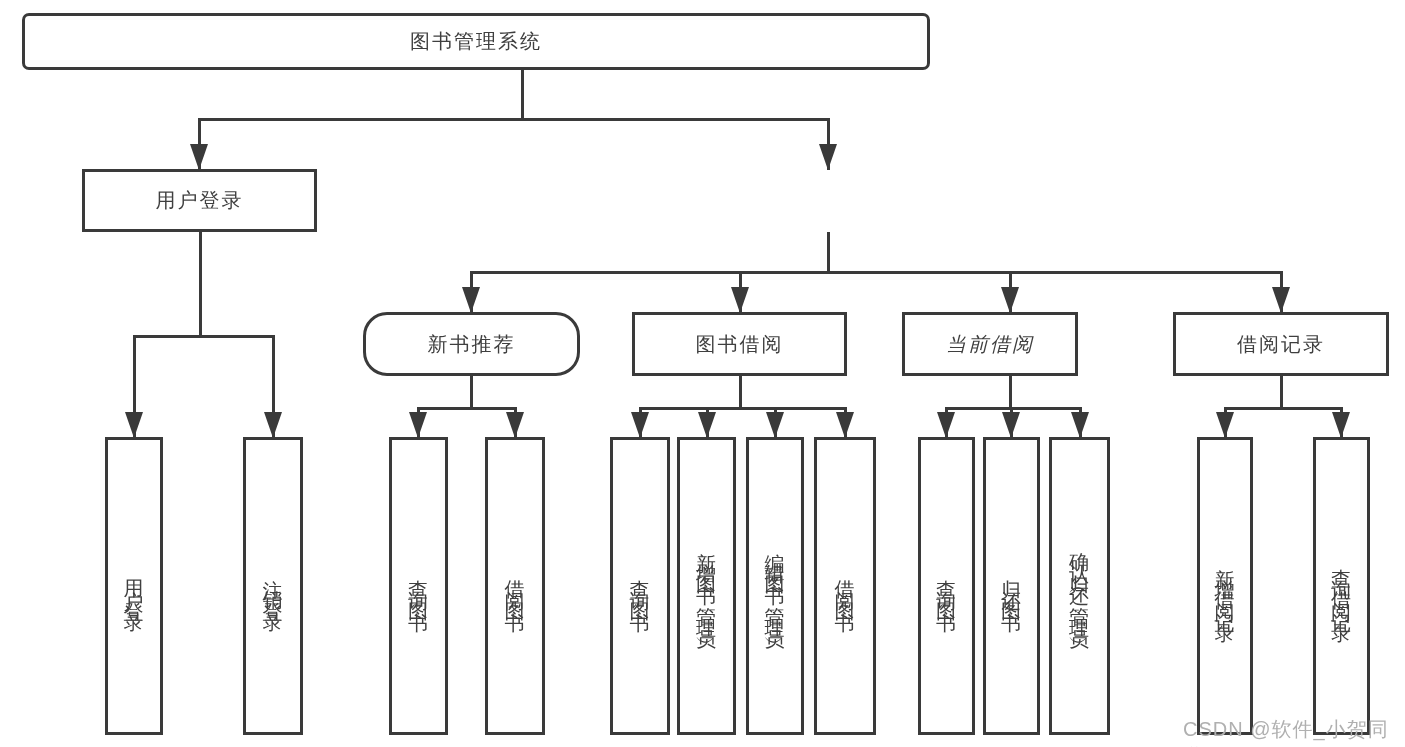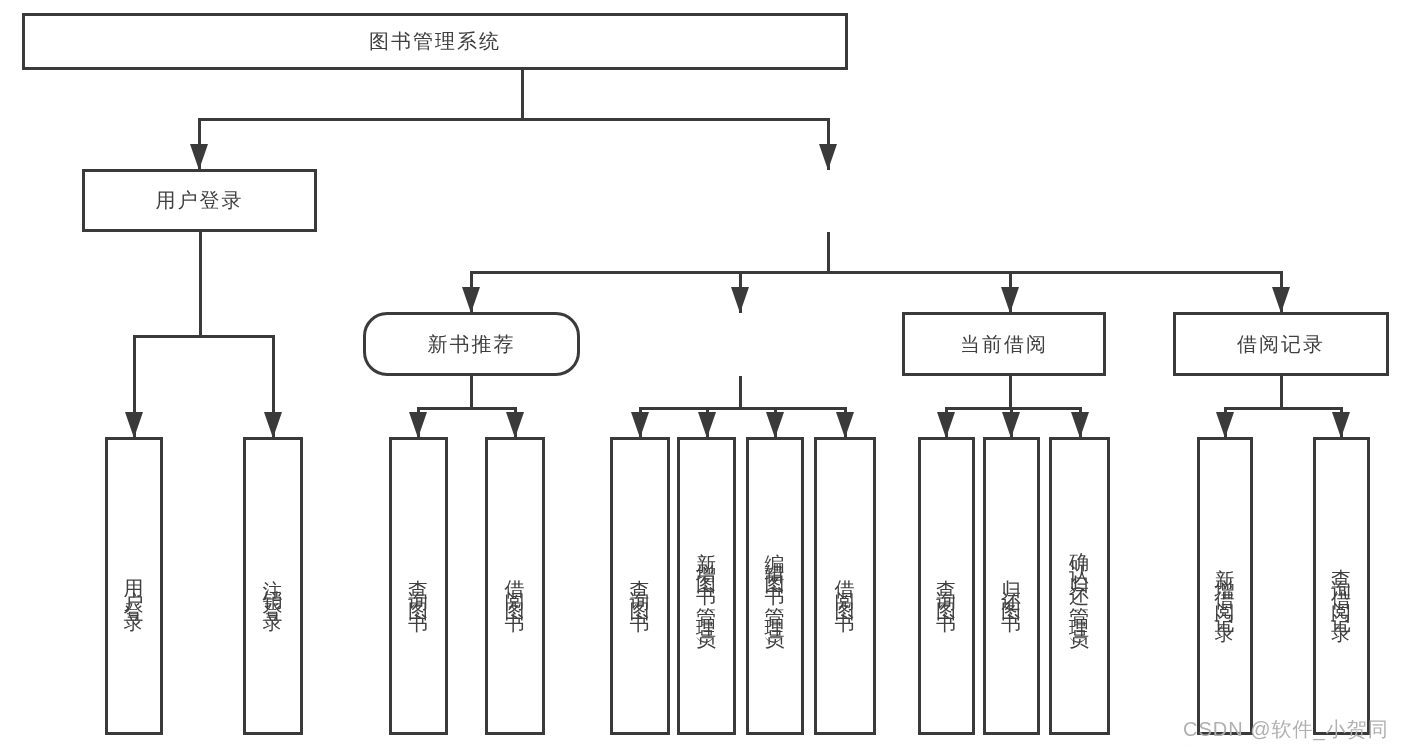--- a/index.html
+++ b/index.html
@@ -102,35 +102,38 @@
   <div class="ar" style="left:1002px;top:412px;"></div>
   <div class="ar" style="left:1071px;top:412px;"></div>
 
   <div class="ln" style="left:1279.5px;top:376px;width:3px;height:32px;"></div>
   <div class="ln" style="left:1223.5px;top:406.5px;width:118px;height:3px;"></div>
   <div class="ln" style="left:1223.5px;top:406.5px;width:3px;height:31px;"></div>
   <div class="ln" style="left:1339.5px;top:406.5px;width:3px;height:31px;"></div>
   <div class="ar" style="left:1216px;top:412px;"></div>
   <div class="ar" style="left:1332px;top:412px;"></div>
 
-  <div class="node" style="left:22px;top:13px;width:826px;height:57px;">
+  <div class="node" style="left:22px;top:13px;width:908px;height:57px;border-radius:7px;">
     <span>图书管理系统</span>
   </div>
 
   <div class="node" style="left:82px;top:169px;width:235px;height:63px;">
     <span>用户登录</span>
   </div>
 
 
   <div class="node" style="left:363px;top:312px;width:217px;height:64px;border-radius:24px;">
     <span>新书推荐</span>
   </div>
 
+  <div class="node" style="left:632px;top:312px;width:215px;height:64px;">
+    <span>图书借阅</span>
+  </div>
 
-  <div class="node" style="left:902px;top:312px;width:204px;height:64px;">
+  <div class="node" style="left:902px;top:312px;width:176px;height:64px;font-style:italic;">
     <span>当前借阅</span>
   </div>
 
   <div class="node" style="left:1173px;top:312px;width:216px;height:64px;">
     <span>借阅记录</span>
   </div>
 
   <div class="node leaf" style="left:105px;top:437px;width:58px;height:298px;">
     <span>用户登录</span>
   </div>

